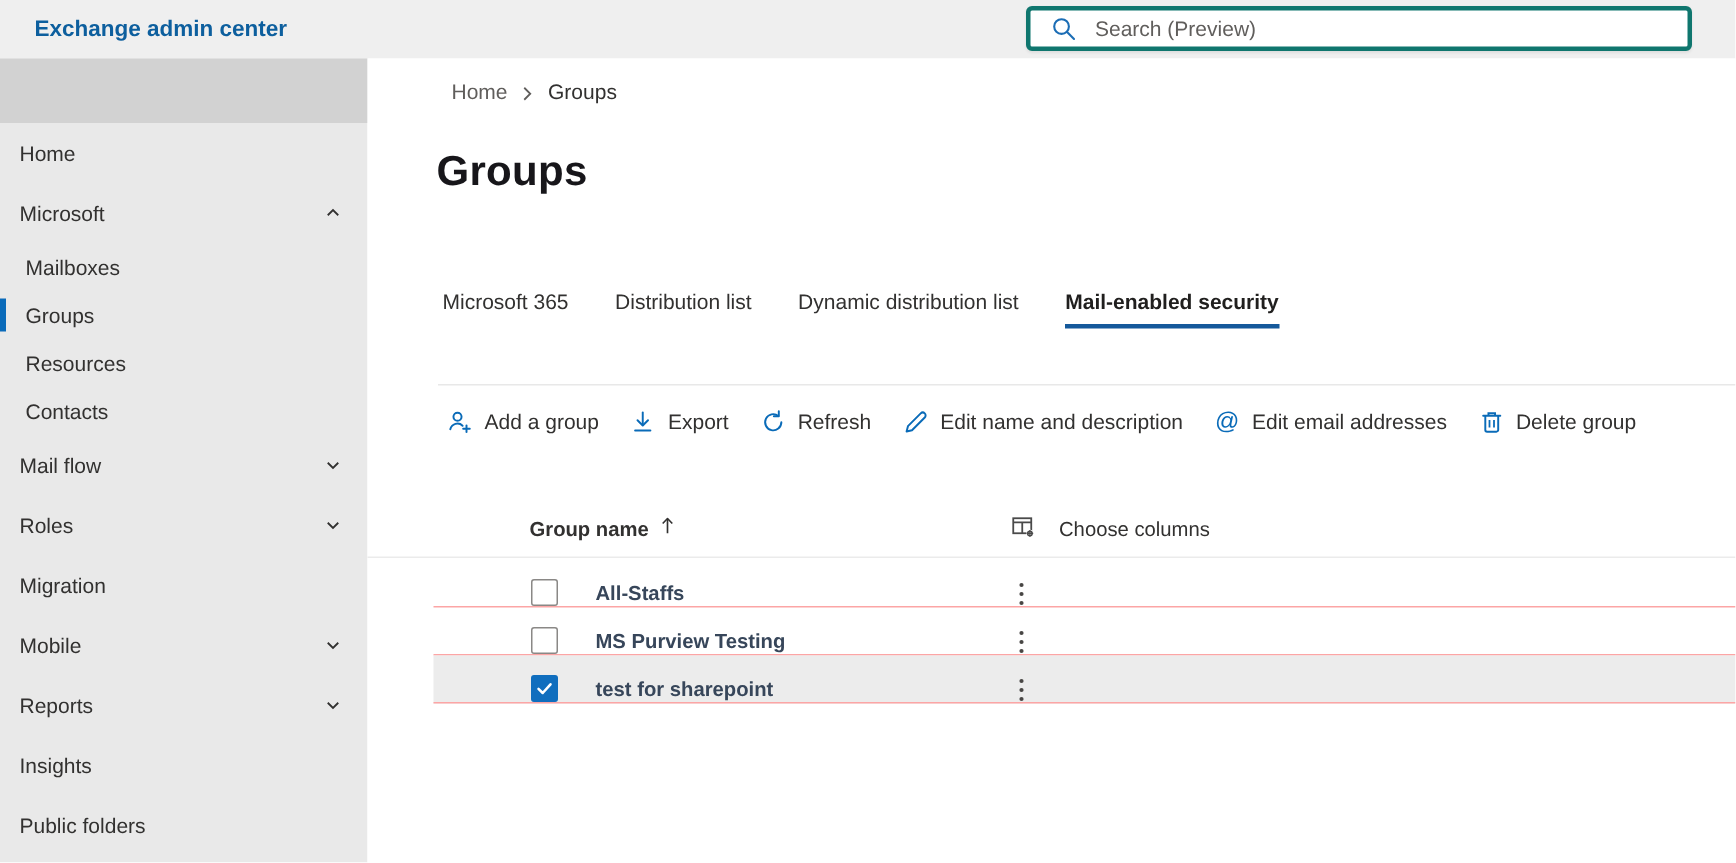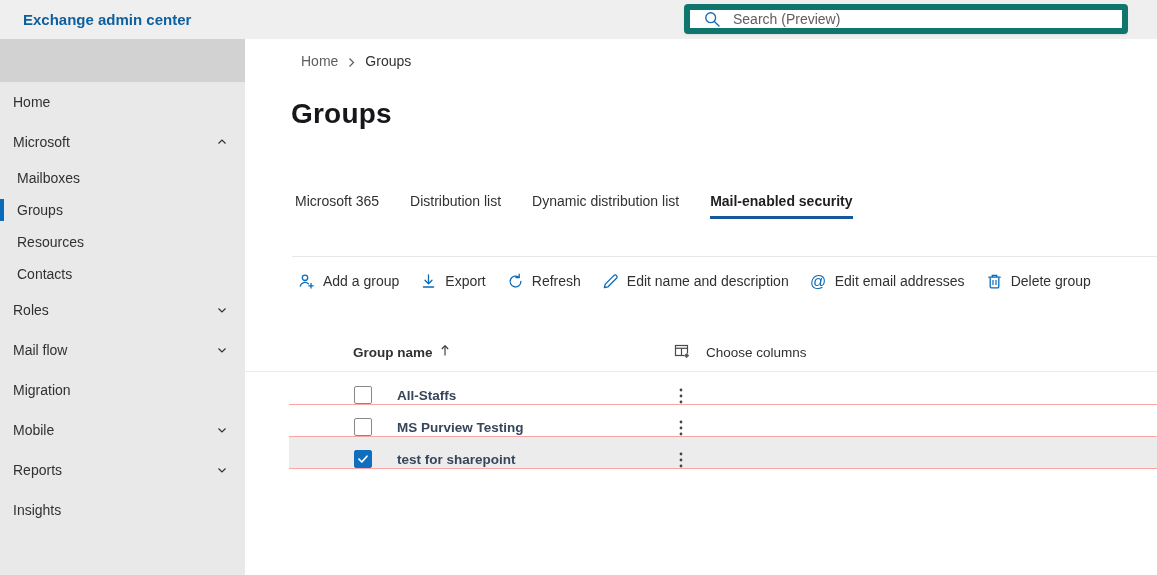--- a/index.html
+++ b/index.html
@@ -3,21 +3,21 @@
 <meta charset="utf-8">
 <style>
   * { margin:0; padding:0; box-sizing:border-box; }
   html,body { width:1157px; height:575px; overflow:hidden; }
   body { font-family:"Liberation Sans", sans-serif; background:#fff; color:#323130; position:relative; }
 
   
   .topbar { position:absolute; left:0; top:0; width:1157px; height:39px; background:#efefef; }
   .app-title { position:absolute; left:23px; top:0; line-height:39px; font-size:15px; font-weight:700; color:#0d5f9e; cursor:pointer; }
   .searchbox { position:absolute; left:684px; top:4px; width:444px; height:30px; background:#fff;
-               border:6px solid #0f766e; border-radius:4px; box-shadow:0 1px 2px rgba(0,0,0,.07);
+               border:3px solid #0f766e; border-radius:4px; box-shadow:0 1px 2px rgba(0,0,0,.07);
                display:flex; align-items:center; }
   .searchbox .sicon { margin-left:14px; display:flex; }
   .searchbox input { border:none; outline:none; background:transparent; margin-left:12px; flex:1;
                      font-family:"Liberation Sans", sans-serif; font-size:14px; color:#323130; }
   .searchbox input::placeholder { color:#605e5c; opacity:1; }
 
   
   .sidebar { position:absolute; left:0; top:39px; width:245px; height:536px; background:#e9e9e9; }
   .sidebar-block { height:43px; background:#d2d2d2; }
   .nav-item { display:flex; align-items:center; font-size:14px; color:#323130; cursor:pointer; position:relative;
@@ -101,56 +101,59 @@
   <div class="nav-item sub selected">
     <span>Groups</span>
   </div>
   <div class="nav-item sub">
     <span>Resources</span>
   </div>
   <div class="nav-item sub">
     <span>Contacts</span>
   </div>
   <div class="nav-item top">
+    <span>Mail flow</span>
+    <span class="chev">
+      <svg width="12" height="12" viewBox="0 0 12 12">
+          <polyline points="2.5,4.5 6,8 9.5,4.5" fill="none" stroke="#323130" stroke-width="1.2"></polyline>
+        </svg>
+    </span>
+  </div>
+  <div class="nav-item top">
     <span>Roles</span>
     <span class="chev">
       <svg width="12" height="12" viewBox="0 0 12 12">
           <polyline points="2.5,4.5 6,8 9.5,4.5" fill="none" stroke="#323130" stroke-width="1.2"></polyline>
         </svg>
     </span>
   </div>
   <div class="nav-item top">
-    <span>Mail flow</span>
+    <span>Migration</span>
+  </div>
+  <div class="nav-item top">
+    <span>Mobile</span>
     <span class="chev">
       <svg width="12" height="12" viewBox="0 0 12 12">
           <polyline points="2.5,4.5 6,8 9.5,4.5" fill="none" stroke="#323130" stroke-width="1.2"></polyline>
         </svg>
     </span>
   </div>
   <div class="nav-item top">
-    <span>Migration</span>
-  </div>
-  <div class="nav-item top">
-    <span>Mobile</span>
+    <span>Reports</span>
     <span class="chev">
       <svg width="12" height="12" viewBox="0 0 12 12">
           <polyline points="2.5,4.5 6,8 9.5,4.5" fill="none" stroke="#323130" stroke-width="1.2"></polyline>
         </svg>
     </span>
   </div>
   <div class="nav-item top">
-    <span>Reports</span>
-    <span class="chev">
-      <svg width="12" height="12" viewBox="0 0 12 12">
-          <polyline points="2.5,4.5 6,8 9.5,4.5" fill="none" stroke="#323130" stroke-width="1.2"></polyline>
-        </svg>
-    </span>
-  </div>
-  <div class="nav-item top">
     <span>Insights</span>
+  </div>
+  <div class="nav-item top">
+    <span>Public folders</span>
   </div>
 </div>
 
 <div class="main">
 
   <div class="breadcrumb">
     <span class="bc-home">Home</span>
     <span class="bc-sep">
       <svg width="9" height="11" viewBox="0 0 9 11">
           <polyline points="2.5,1.5 6.5,5.5 2.5,9.5" fill="none" stroke="#605e5c" stroke-width="1.2"></polyline>

